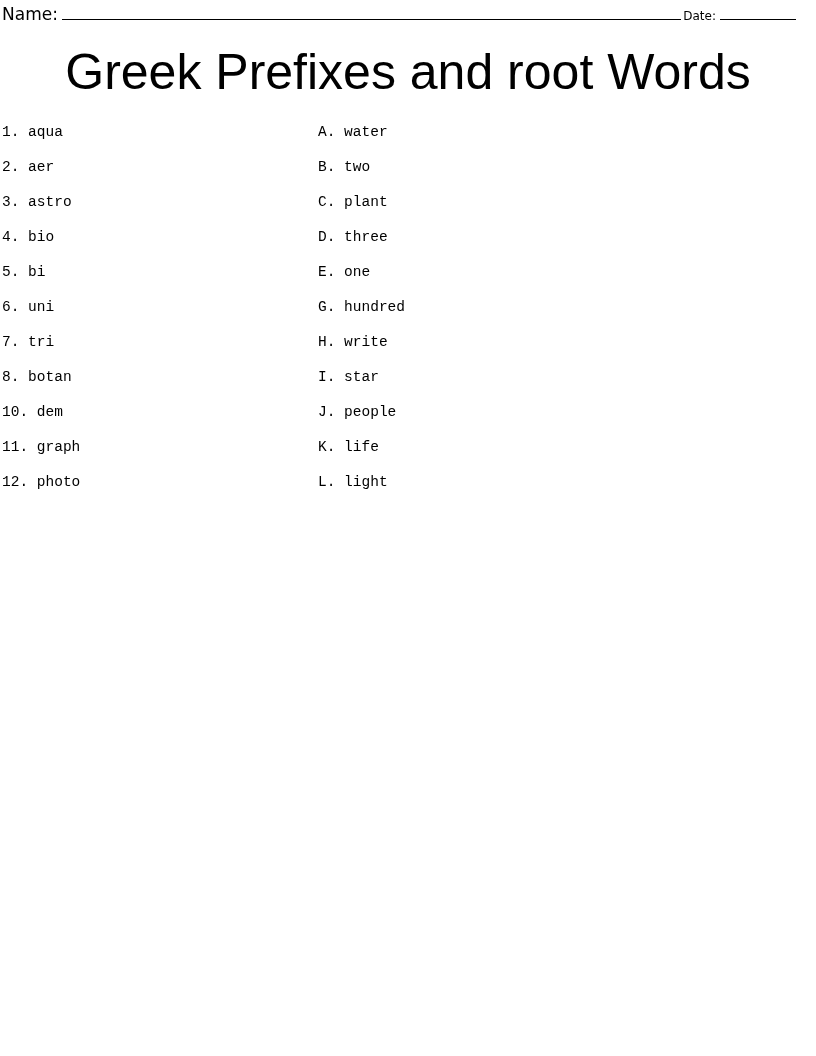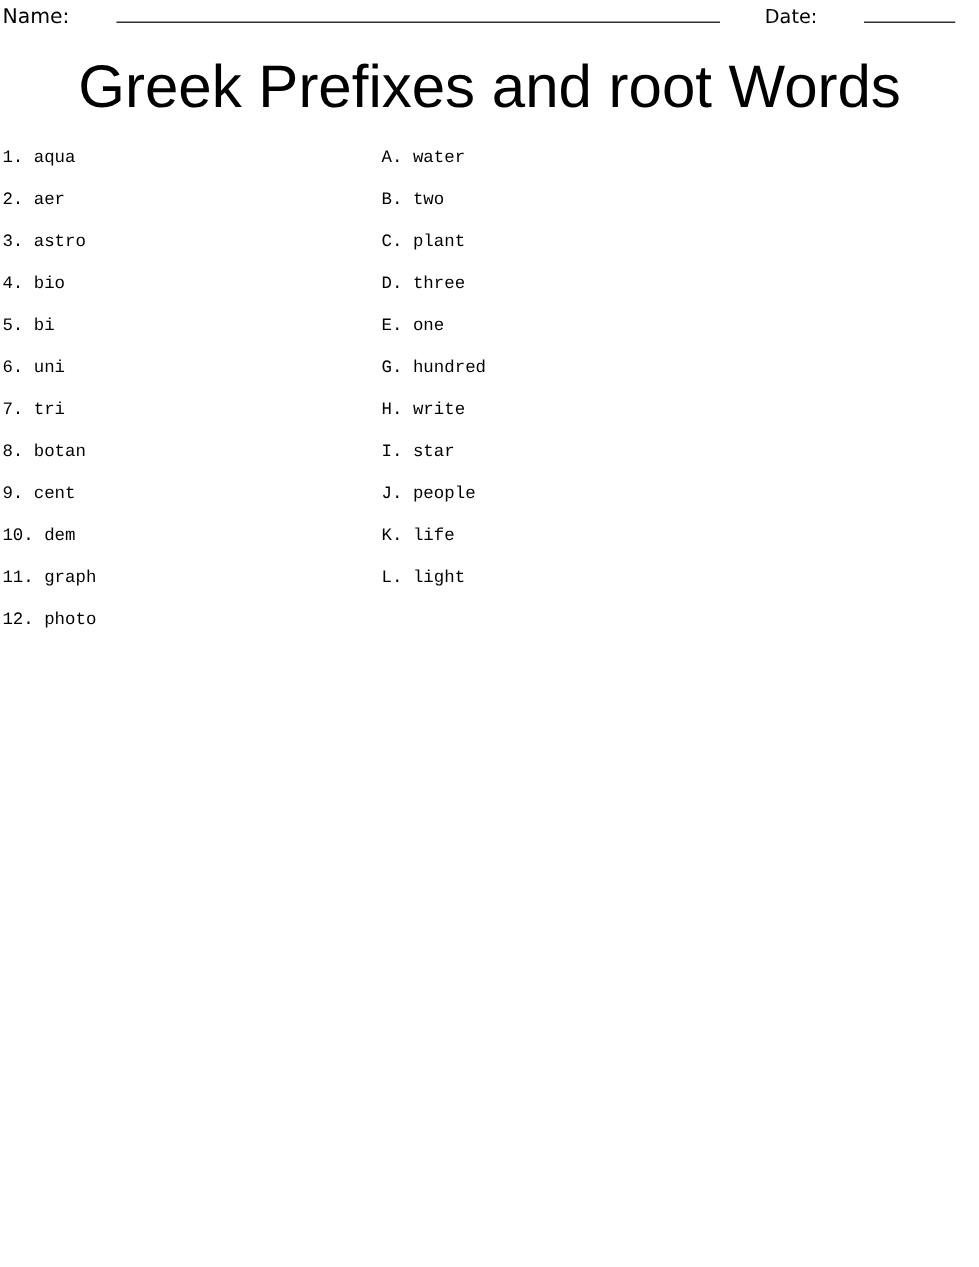--- a/index.html
+++ b/index.html
@@ -23,30 +23,29 @@
     position: relative;
   }
 
   
   .header-row {
     display: flex;
     align-items: baseline;
     font-size: 17px;
     padding: 4px 20px 0 2px;
     white-space: nowrap;
-    gap: 35px;
   }
   .name-label { font-size: 17px; }
   .name-rule {
     flex: 1 1 auto;
     border-bottom: 1px solid #000;
     margin: 0 2px 3px 4px;
     height: 12px;
   }
-  .date-label { font-size: 16px; }
+  .date-label { font-size: 12px; }
   .date-rule {
     width: 76px;
     border-bottom: 1px solid #000;
     margin: 0 0 3px 4px;
     height: 12px;
     flex: 0 0 76px;
   }
 
   
   .title {
@@ -115,23 +114,20 @@
       <div class="item">
           <span class="item-text">6. uni</span>
         </div>
       <div class="item">
           <span class="item-text">7. tri</span>
         </div>
       <div class="item">
           <span class="item-text">8. botan</span>
         </div>
       <div class="item">
-          <span class="item-text">9. cent</span>
-        </div>
-      <div class="item">
           <span class="item-text">10. dem</span>
         </div>
       <div class="item">
           <span class="item-text">11. graph</span>
         </div>
       <div class="item">
           <span class="item-text">12. photo</span>
         </div>
     </div>
 

